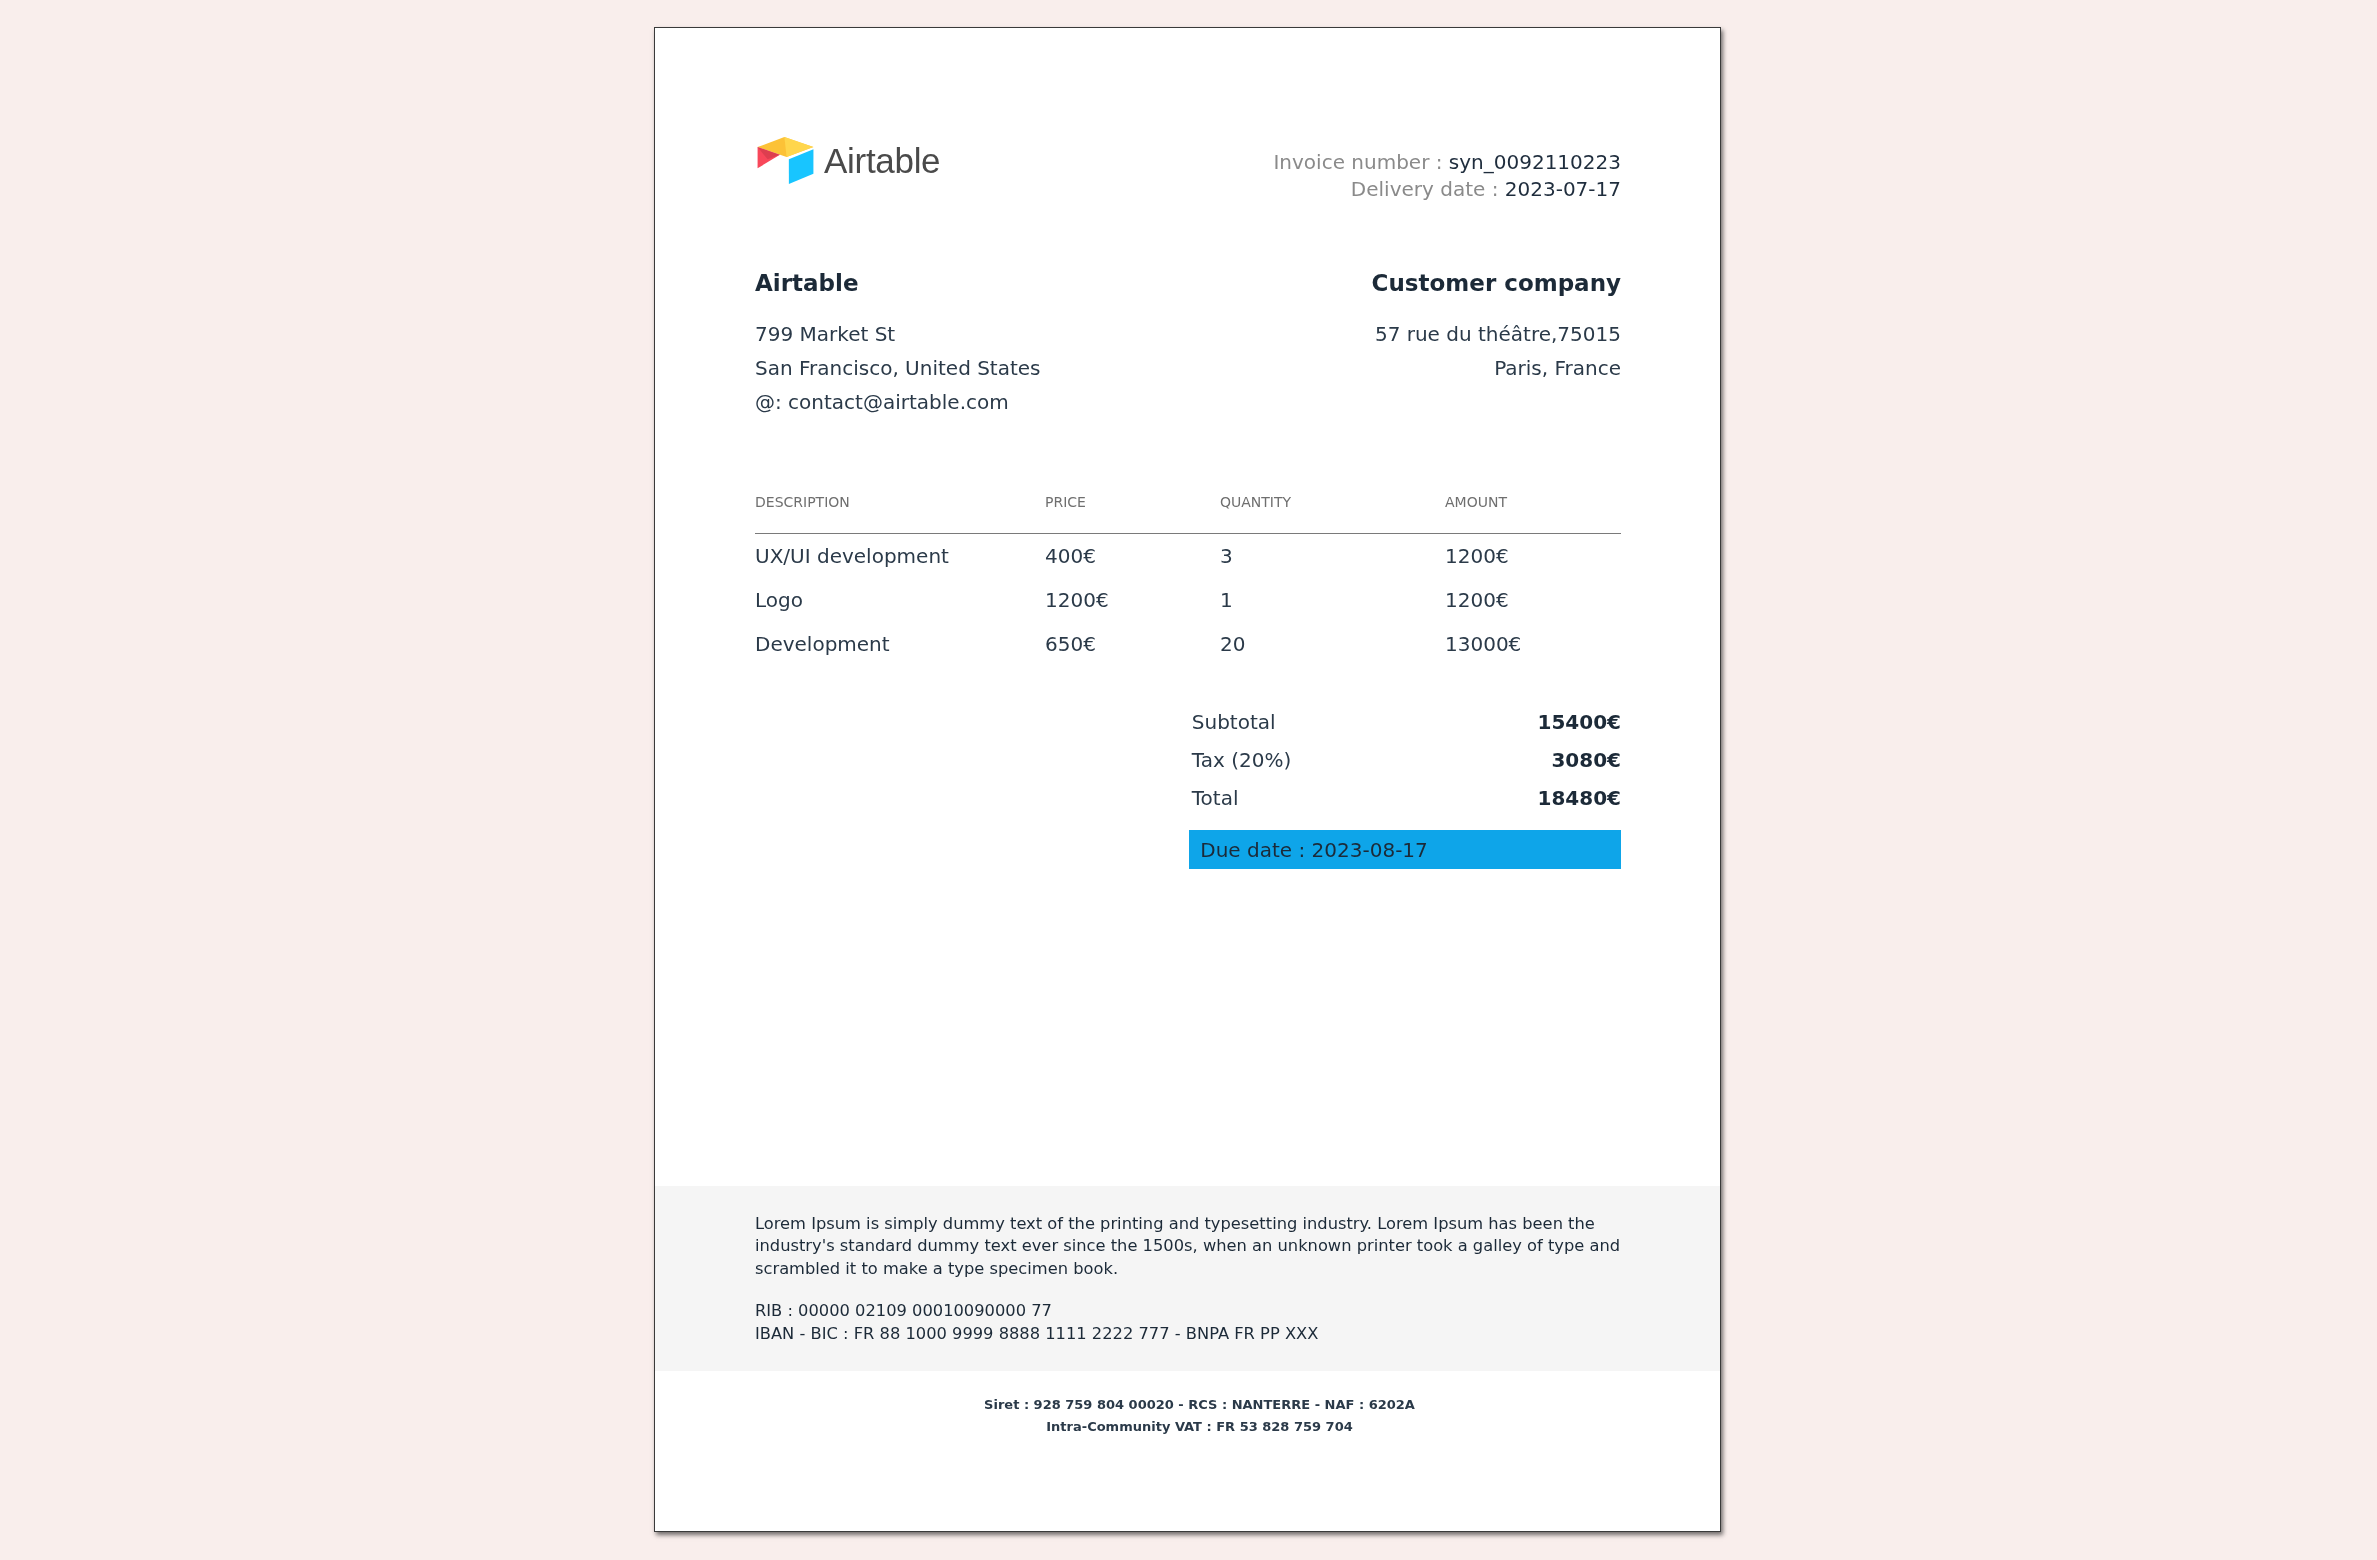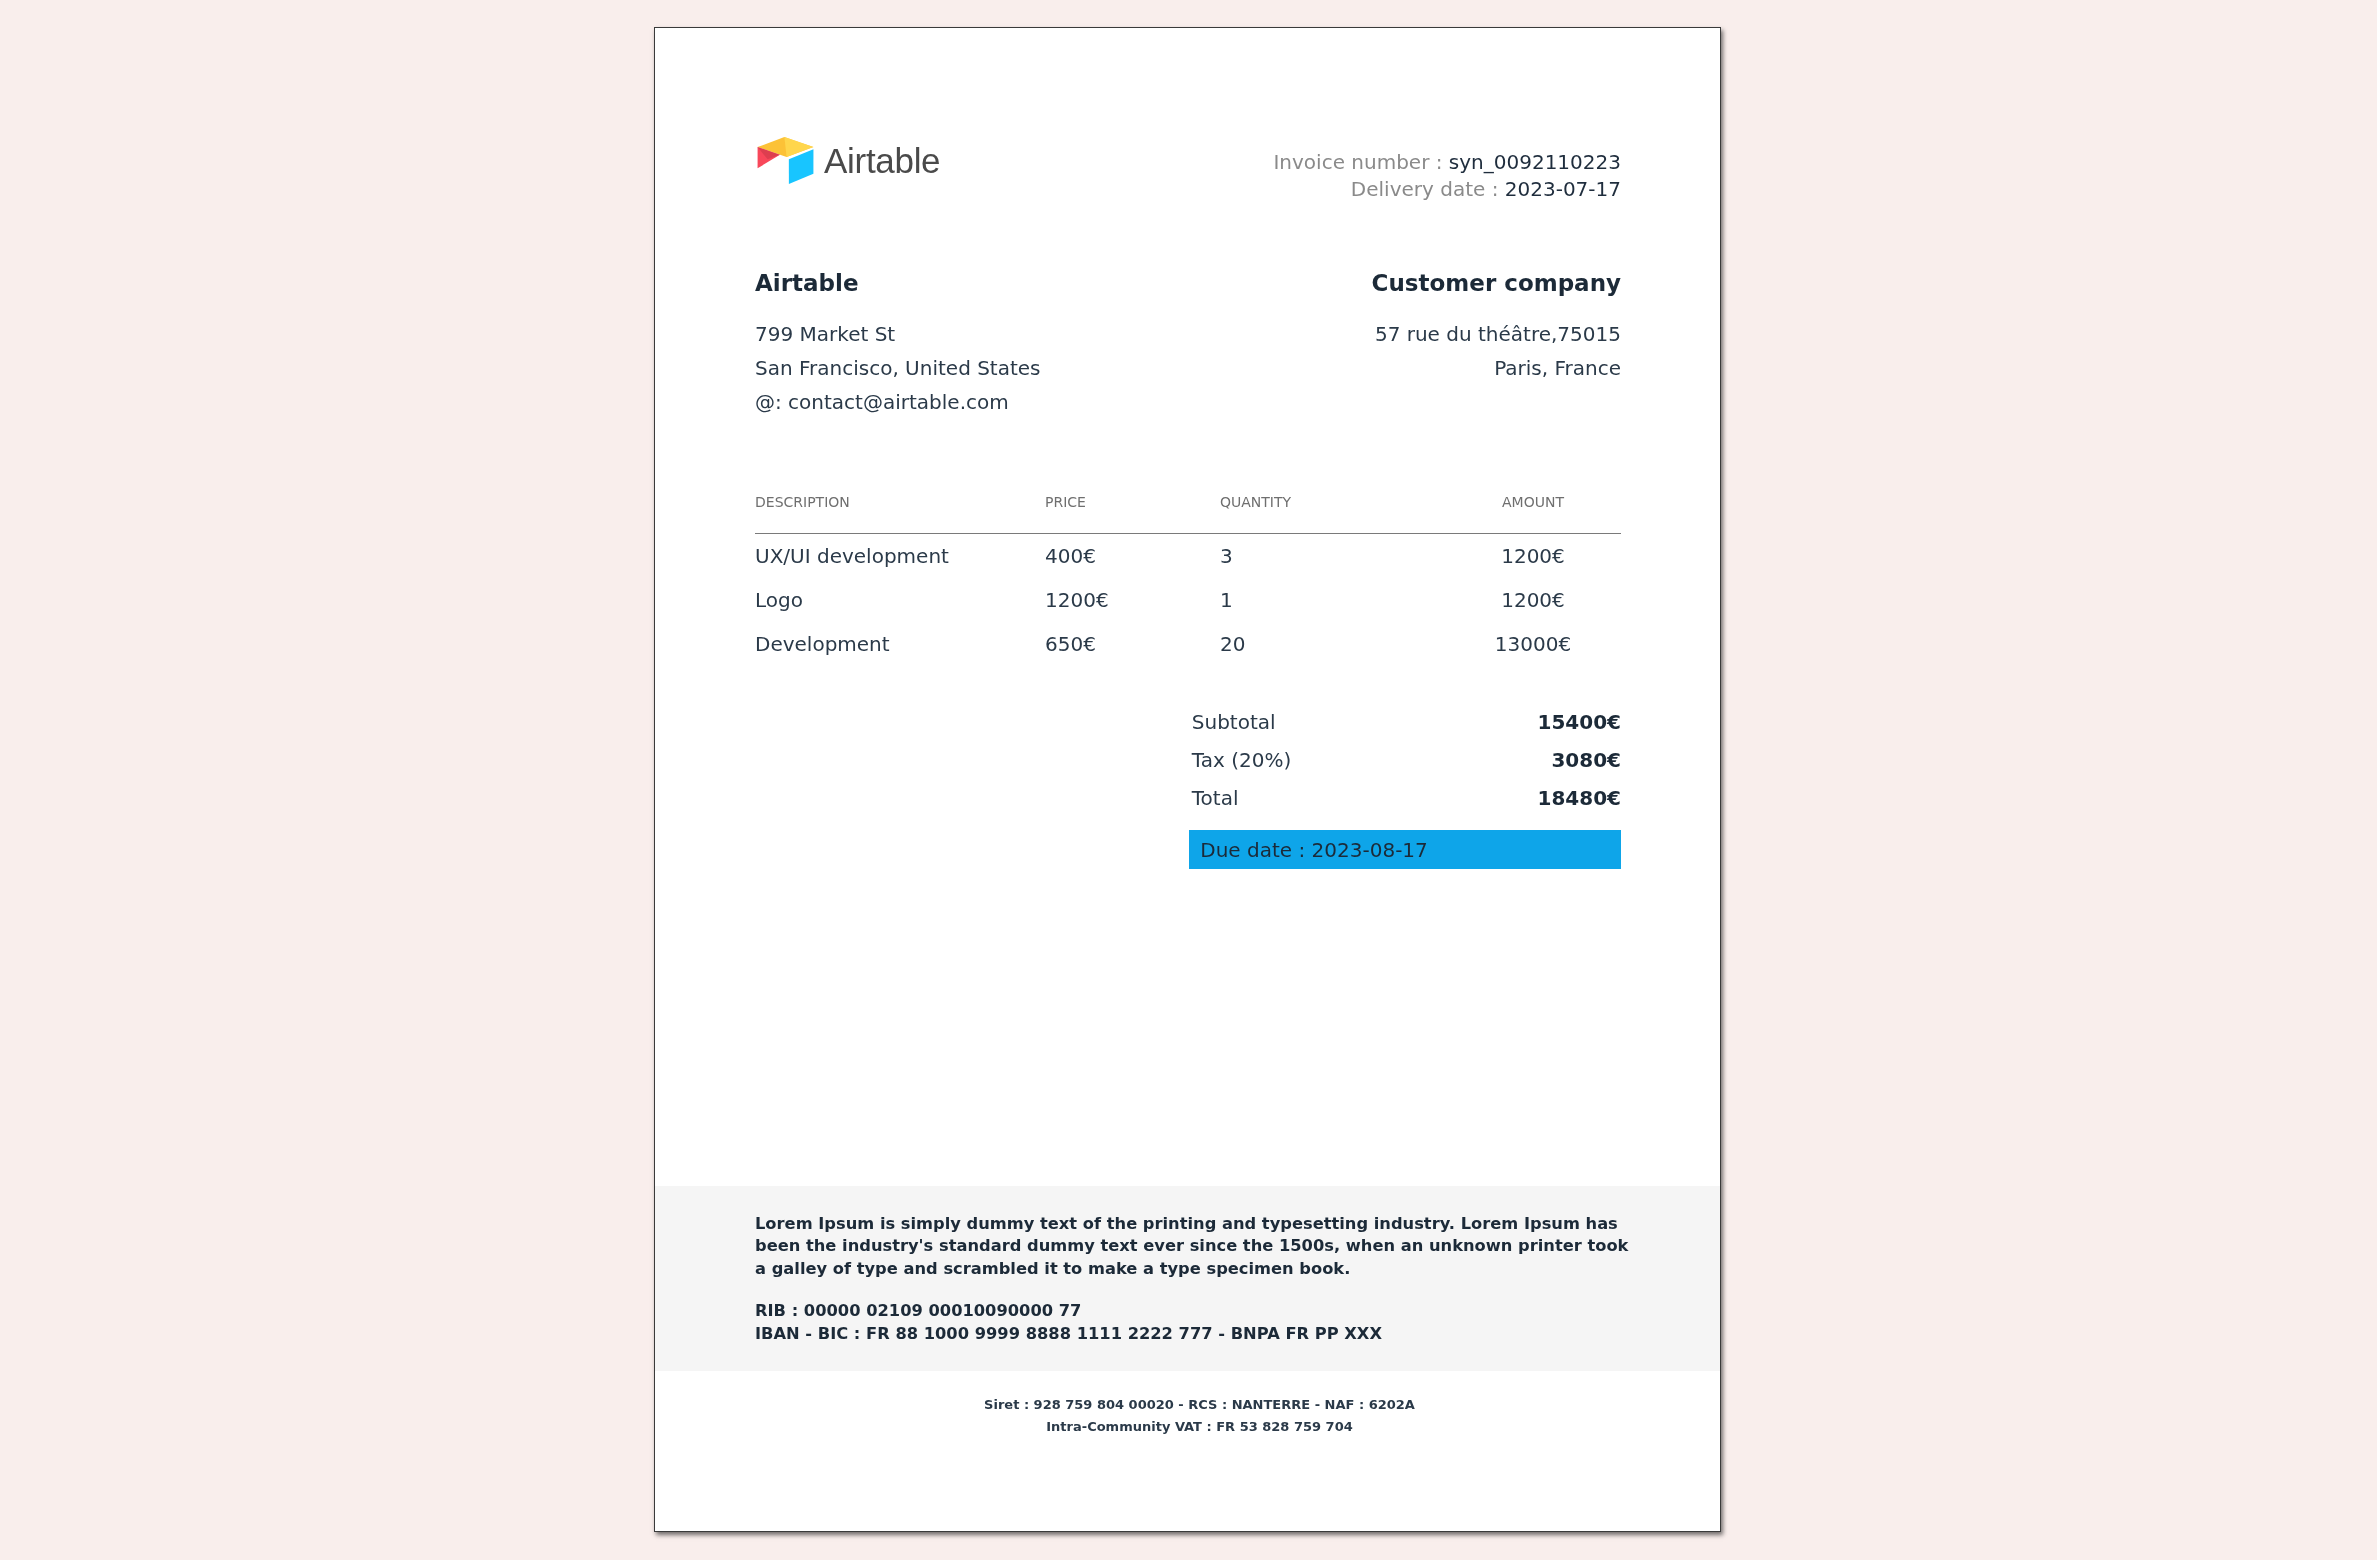--- a/index.html
+++ b/index.html
@@ -21,30 +21,30 @@
   .party-name { font-size:23px; font-weight:bold; color:#1c2a38; }
   .addr { font-size:20px; line-height:34px; color:#2b3a49; }
   .seller { left:100px; top:242px; }
   .buyer { right:99px; top:242px; text-align:right; }
   .seller .addr, .buyer .addr { margin-top:21.4px; }
 
   .table { left:100px; top:466px; width:866px; }
   .thead { display:flex; font-size:14px; color:#6f6f6f; height:39px; align-items:flex-start; border-bottom:1.7px solid #7a7a7a; }
   .row { display:flex; font-size:20px; color:#2b3a49; height:44px; align-items:center; }
   .row:first-of-type { margin-top:9px; }
-  .c-desc { width:290px; } .c-price { width:175px; } .c-qty { width:225px; } .c-amt { flex:1; text-align:center; }
+  .c-desc { width:290px; } .c-price { width:175px; } .c-qty { width:225px; } .c-amt { flex:1; text-align:left; }
 
   .totals { left:534px; top:675px; width:432px; }
   .trow { display:flex; justify-content:space-between; font-size:20px; height:38px; align-items:center; padding-left:2.8px; }
   .trow .tl { color:#2b3a49; }
   .trow .tv { font-weight:bold; color:#1c2a38; }
   .due { margin-top:13.5px; background:#0ea5e9; height:39px; display:flex; align-items:center; padding-left:11.3px; font-size:20px; font-weight:normal; color:#1c2a38; }
 
   .band { left:0; top:1158px; width:100%; height:185px; background:#f5f5f5; }
-  .band-inner { position:absolute; left:100px; top:27px; width:878px; font-size:16.3px; font-weight:bold; line-height:22.5px; color:#1c2a38; }
+  .band-inner { position:absolute; left:100px; top:27px; width:878px; font-size:16.3px; font-weight:normal; line-height:22.5px; color:#1c2a38; }
   .band-inner .bank { margin-top:20px; }
   .legal { left:12px; top:1366px; width:100%; text-align:center; font-size:13px; line-height:22.5px; color:#2b3a49;font-weight:bold; }
 </style>
 </head>
 <body>
 
 <div class="page">
 
   <div class="abs logo">
     <svg width="61" height="48" viewBox="0 0 108 86">

